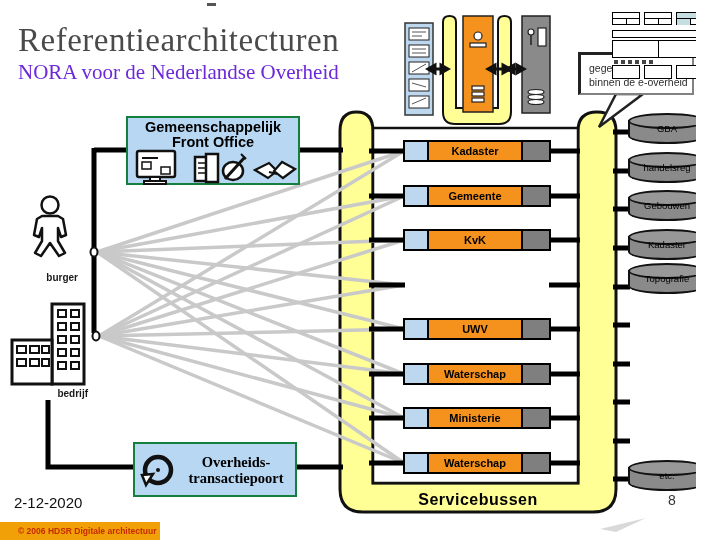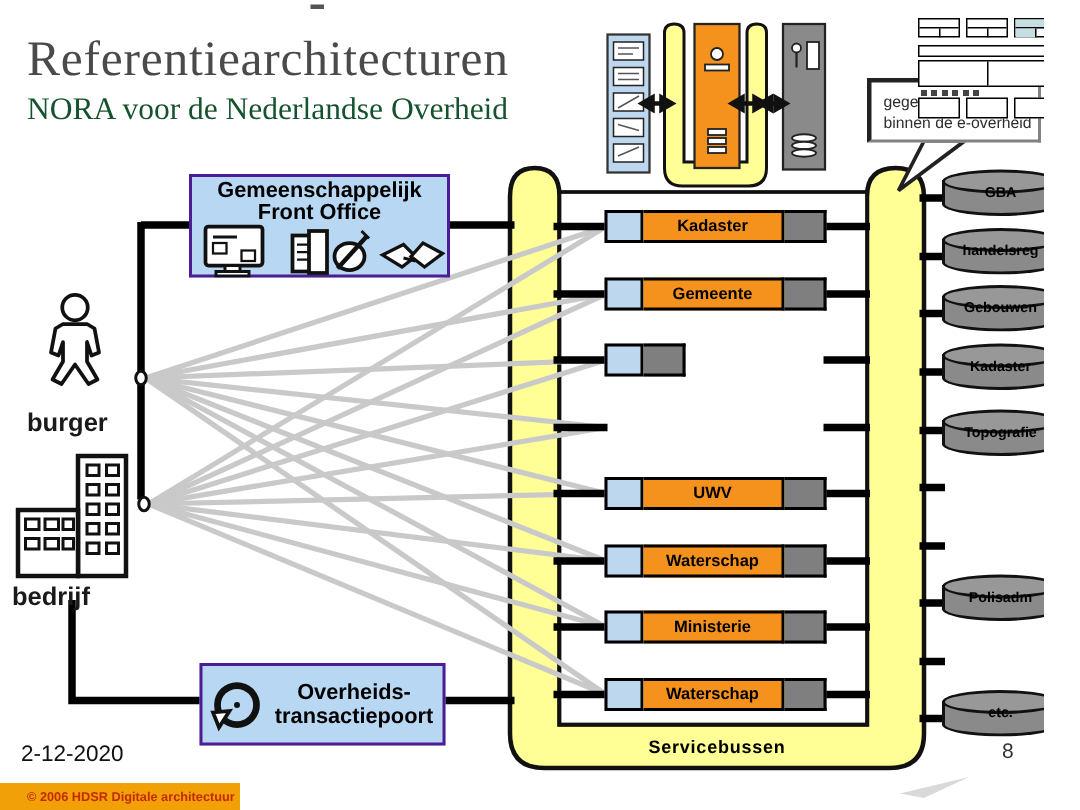--- a/index.html
+++ b/index.html
@@ -3,52 +3,52 @@
 <meta charset="utf-8">
 <style>
   html,body{margin:0;padding:0;background:#fff;}
   #slide{position:relative;width:696px;height:540px;background:#ffffff;overflow:hidden;
          font-family:"Liberation Sans",sans-serif;color:#000;}
   #diagram-svg{position:absolute;left:0;top:0;z-index:1;}
   .abs{position:absolute;z-index:2;}
 
   
   .title{left:18px;top:22px;font-family:"Liberation Serif",serif;font-size:33px;color:#4a4a4c;letter-spacing:.5px;}
-  .subtitle{left:18px;top:60px;font-family:"Liberation Serif",serif;font-size:21px;color:#14532d;}
+  .subtitle{left:18px;top:60px;font-family:"Liberation Serif",serif;font-size:21px;color:#6d28d9;}
   .stray-dash{left:207px;top:3px;width:9px;height:3px;background:#555;}
 
   
-  .panel{background:#b7d7f2;border:2px solid #4c1d95;box-sizing:border-box;}
+  .panel{background:#b7d7f2;border:2px solid #15803d;box-sizing:border-box;}
   #front-office{left:126px;top:116px;width:174px;height:69px;}
   #front-office .pt{margin-top:2px;text-align:center;font-weight:bold;font-size:14.5px;line-height:15px;}
-  #tp-box{left:133px;top:442px;width:164px;height:55px;display:flex;align-items:center;}
+  #tp-box{left:133px;top:442px;width:164px;height:55px;display:flex;align-items:center;font-family:Liberation Serif, serif;}
   #tp-box .pt{flex:1;text-align:center;font-weight:bold;font-size:14.5px;line-height:16px;}
 
   
-  .actor-label{font-size:17px;font-weight:bold;color:#1a1a1a;text-align:left;}
+  .actor-label{font-size:10px;font-weight:bold;color:#1a1a1a;text-align:right;}
 
   
   .agency-row{position:absolute;z-index:2;left:403px;width:148px;height:22px;display:flex;box-sizing:border-box;}
   .cell-in{width:26px;background:#bdd7ee;border:2px solid #000;box-sizing:border-box;}
   .cell-agency{flex:1;background:#f5921e;border:2px solid #000;border-left:none;box-sizing:border-box;
                display:flex;align-items:center;justify-content:center;}
   .cell-agency span{font-size:11px;font-weight:bold;color:#000;white-space:nowrap;}
   .cell-out{width:28px;background:#7f7f7f;border:2px solid #000;border-left:none;box-sizing:border-box;}
 
   
   .cyl{position:absolute;z-index:2;left:628px;width:78px;height:24px;background:#8a8a8a;
        border:2px solid #111;border-top:none;box-sizing:border-box;
        border-radius:0 0 39px 39px / 0 0 8px 8px;}
   .cyl::before{content:"";position:absolute;left:-2px;top:-7px;width:74px;height:12px;background:#989898;
        border:2px solid #111;border-radius:50%;}
   .cyl-label{position:absolute;left:0;right:0;top:3px;z-index:1;text-align:center;
-       font-size:9.5px;font-weight:bold;color:#000;}
-
-  
-  #sb-label{left:340px;top:491px;width:276px;text-align:center;font-weight:bold;font-size:12px;letter-spacing:.5px;}
+       font-size:9.5px;font-weight:normal;color:#000;}
+
+  
+  #sb-label{left:340px;top:491px;width:276px;text-align:center;font-weight:bold;font-size:16px;letter-spacing:.5px;}
 
   
   #callout{left:578px;top:52px;width:116px;height:43px;background:#fff;box-sizing:border-box;
            border-top:3px solid #222;border-left:3px solid #222;border-right:2px solid #828282;border-bottom:2px solid #828282;
            font-size:10.5px;line-height:14px;color:#2e2e2e;padding:6px 0 0 8px;z-index:3;}
 
   
   #grid{left:612px;top:12px;width:96px;height:68px;z-index:4;}
   .gb{position:absolute;background:#fff;border:1.5px solid #000;box-sizing:border-box;}
   .gb .top{height:5px;border-bottom:1.5px solid #000;}
@@ -238,20 +238,23 @@
   </div>
   <div class="agency-row" style="top:185px">
     <div class="cell-in"></div>
     <div class="cell-agency">
         <span>Gemeente</span>
       </div>
     <div class="cell-out"></div>
   </div>
   <div class="agency-row" style="top:229px">
     <div class="cell-in"></div>
+    <div class="cell-agency">
+        <span>KvK</span>
+      </div>
     <div class="cell-out"></div>
   </div>
   <div class="agency-row" style="top:318px">
     <div class="cell-in"></div>
     <div class="cell-agency">
         <span>UWV</span>
       </div>
     <div class="cell-out"></div>
   </div>
   <div class="agency-row" style="top:363px">
@@ -283,25 +286,22 @@
     </div>
   <div class="cyl" style="top:159px">
       <span class="cyl-label">handelsreg</span>
     </div>
   <div class="cyl" style="top:197px">
       <span class="cyl-label">Gebouwen</span>
     </div>
   <div class="cyl" style="top:236px">
       <span class="cyl-label">Kadaster</span>
     </div>
-  <div class="cyl" style="top:280px">
+  <div class="cyl" style="top:270px">
       <span class="cyl-label">Topografie</span>
-    </div>
-  <div class="cyl" style="top:390px">
-      <span class="cyl-label">Polisadm</span>
     </div>
   <div class="cyl" style="top:467px">
       <span class="cyl-label">etc.</span>
     </div>
 
   <svg class="abs" style="left:398px;top:8px;" width="164" height="122">
     <rect x="7" y="15" width="28" height="92" fill="#bdd7ee" stroke="#333" stroke-width="1.5"></rect>
     <path d="M45,14 Q45,8 51.5,8 Q58,8 58,14 L58,100 L100,100 L100,14 Q100,8 106.5,8 Q113,8 113,14
              L113,104 Q113,116 101,116 L57,116 Q45,116 45,104 Z" fill="#ffff96" stroke="#111" stroke-width="2"></path>
     <rect x="65" y="8" width="30" height="96" fill="#f5921e" stroke="#222" stroke-width="1.5"></rect>

